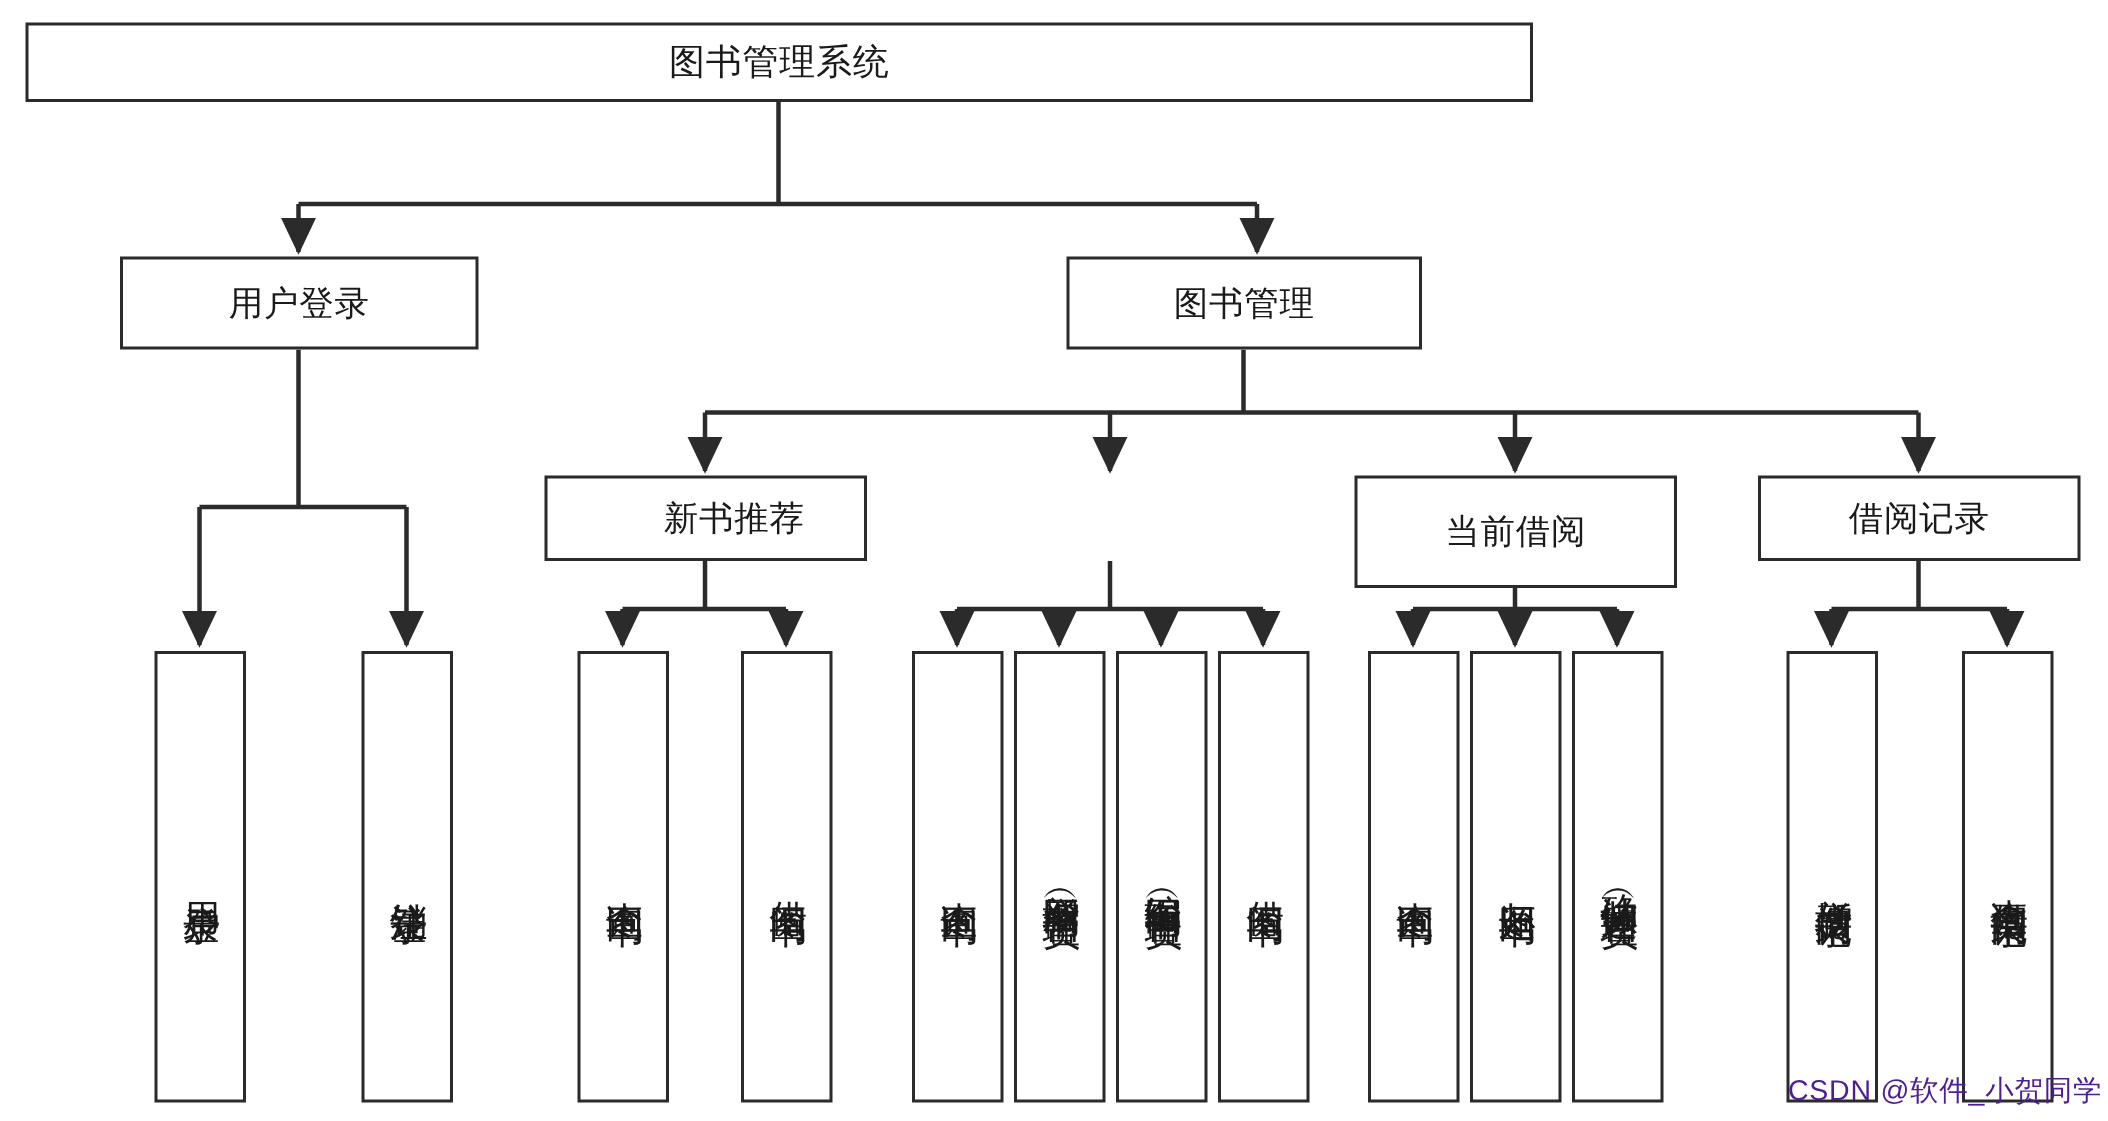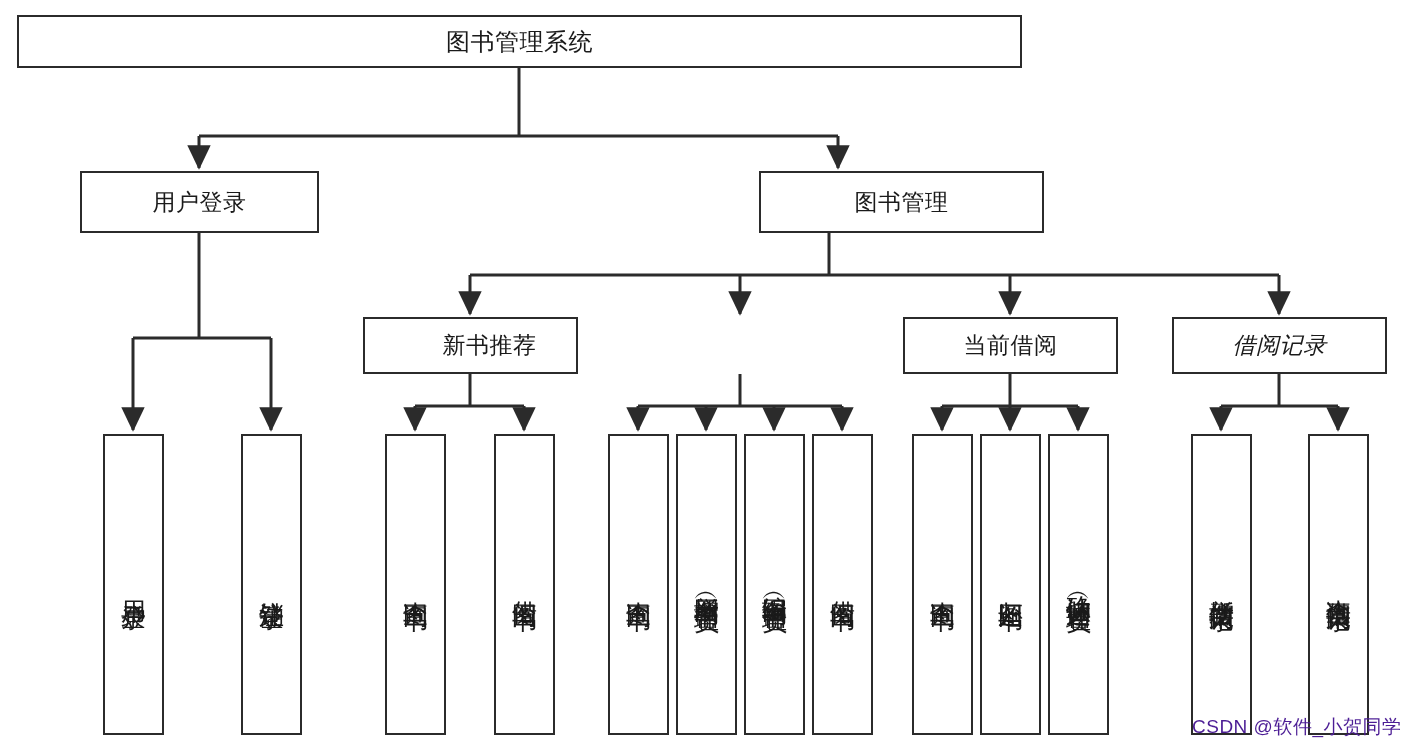--- a/index.html
+++ b/index.html
@@ -133,34 +133,34 @@
   </svg>
 
   <div class="node horiz root" style="left:17px; top:15px; width:1005px; height:53px;">
     <span class="node-label">图书管理系统</span>
   </div>
 
   <div class="node horiz" style="left:80px; top:171px; width:239px; height:62px;">
     <span class="node-label">用户登录</span>
   </div>
 
-  <div class="node horiz" style="left:711px; top:171px; width:285px; height:62px;margin-left:48px;">
+  <div class="node horiz" style="left:711px; top:171px; width:237px; height:62px;">
     <span class="node-label">图书管理</span>
   </div>
 
   <div class="node horiz" style="left:363px; top:317px; width:215px; height:57px;padding-left:38px;">
     <span class="node-label">新书推荐</span>
   </div>
 
 
-  <div class="node horiz" style="left:903px; top:317px; width:215px; height:57px;">
+  <div class="node horiz" style="left:903px; top:317px; width:215px; height:75px;">
     <span class="node-label">当前借阅</span>
   </div>
 
-  <div class="node horiz" style="left:1172px; top:317px; width:215px; height:57px;font-style:italic;">
+  <div class="node horiz" style="left:1172px; top:317px; width:215px; height:57px;">
     <span class="node-label">借阅记录</span>
   </div>
 
   <div class="node leaf" style="left:103px; top:434px; width:61px; height:301px;">
     <span class="node-label">用户登录</span>
   </div>
 
   <div class="node leaf" style="left:241px; top:434px; width:61px; height:301px;">
     <span class="node-label">注销登录</span>
   </div>

